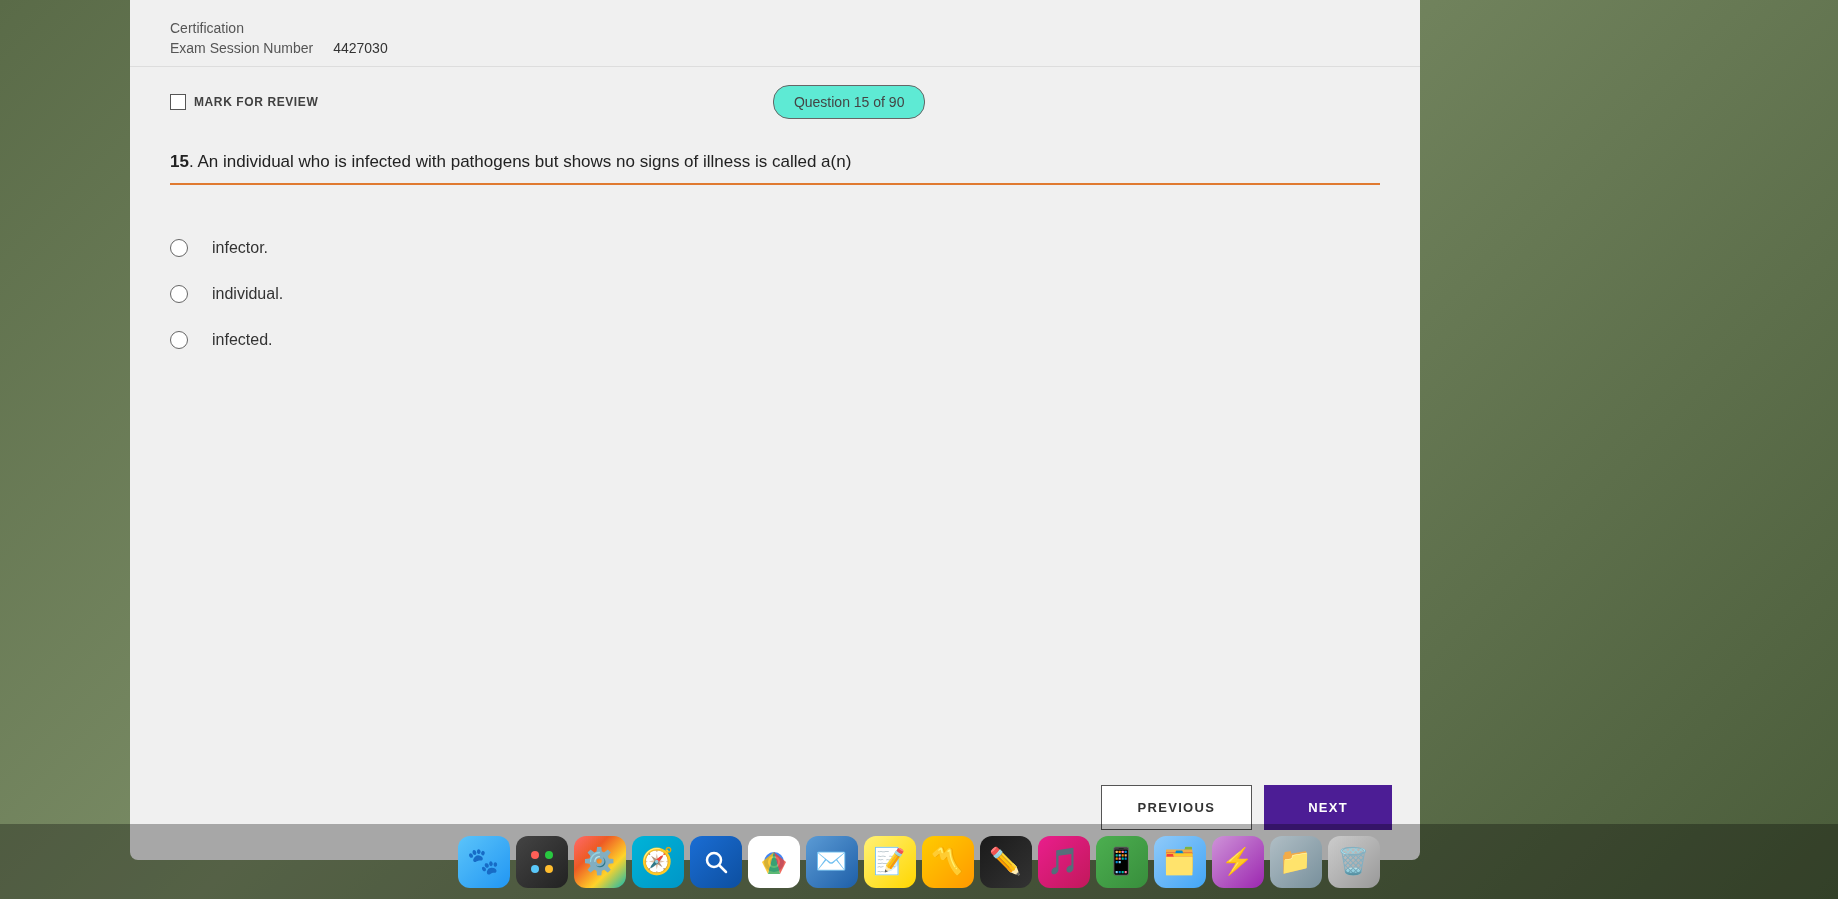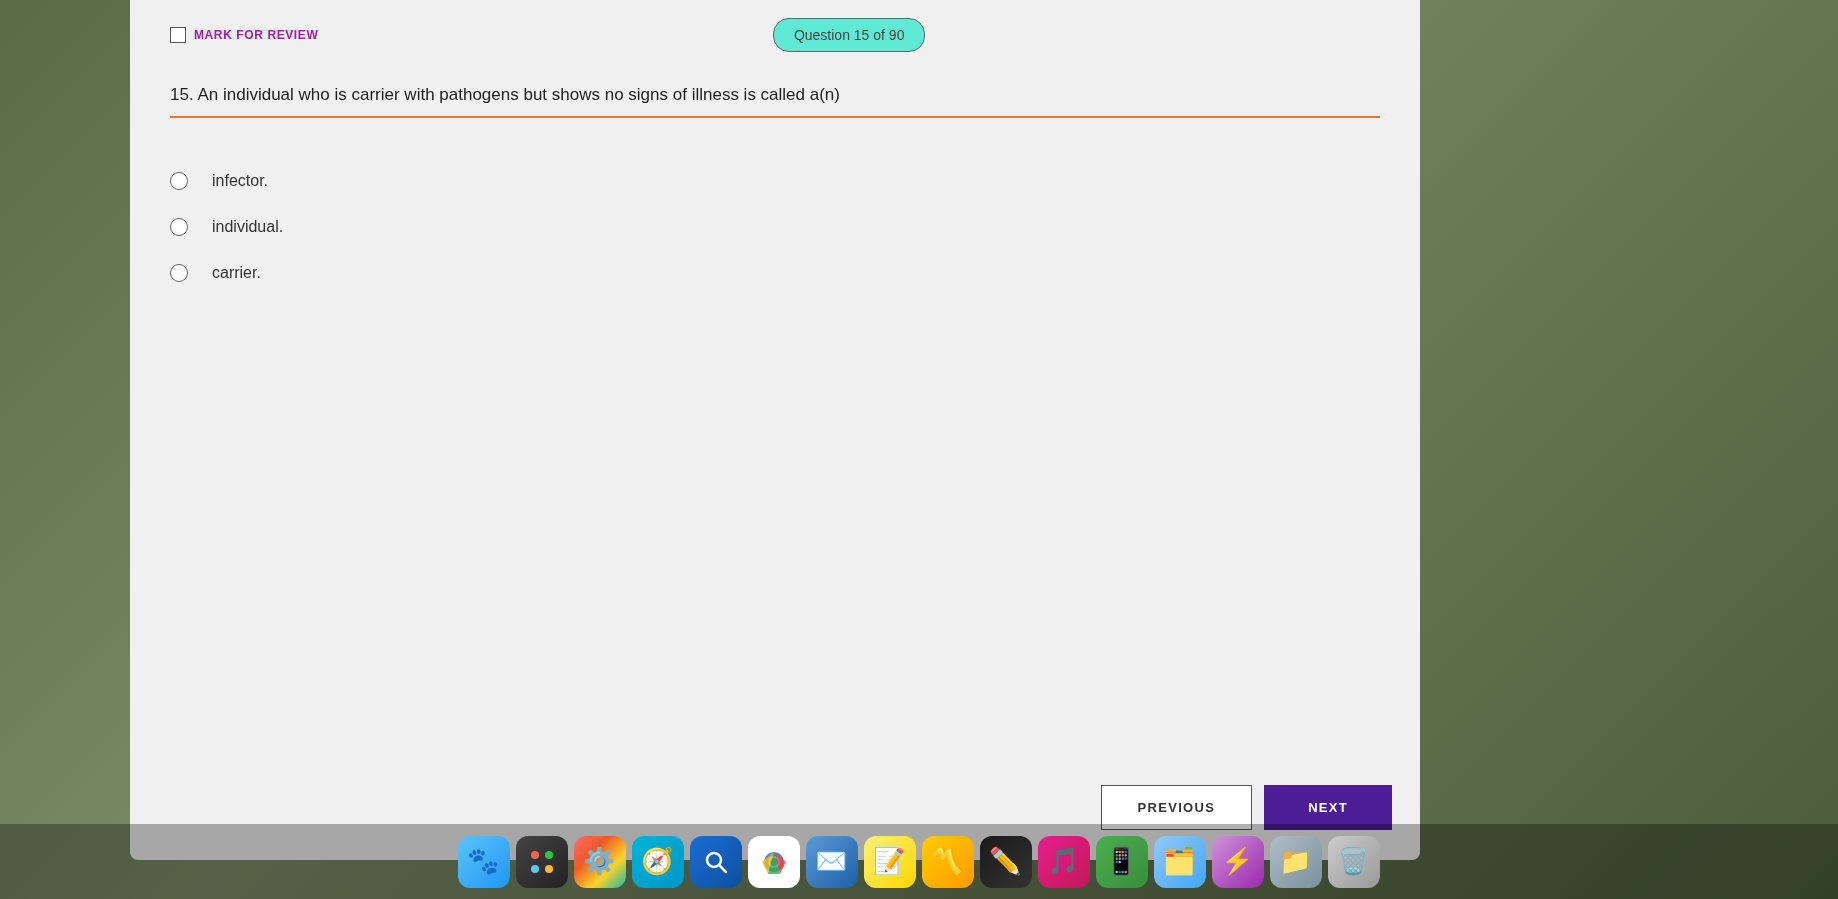--- a/index.html
+++ b/index.html
@@ -67,21 +67,21 @@
       padding: 18px 40px 10px 40px;
     }
 
     .mark-for-review {
       display: flex;
       align-items: center;
       gap: 8px;
       font-size: 12px;
       font-weight: 600;
       letter-spacing: 0.05em;
-      color: #a21caf;
+      color: #404040;
       text-transform: uppercase;
     }
 
     .mark-checkbox {
       width: 16px;
       height: 16px;
       border: 1.5px solid #555;
       background: white;
       display: inline-block;
       cursor: pointer;
@@ -108,21 +108,21 @@
       margin-bottom: 20px;
     }
 
     .question-text {
       font-size: 17px;
       color: #222;
       line-height: 1.5;
     }
 
     .question-number {
-      font-weight: 400;
+      font-weight: 700;
       margin-top: 28px;
     }
 
     .options-area {
       padding: 10px 40px;
     }
 
     .option-item {
       display: flex;
       align-items: center;
@@ -209,51 +209,58 @@
     .dock-mail { background: linear-gradient(135deg, #5b9bd5, #1e5fa8); }
     .dock-notes { background: linear-gradient(135deg, #fff176, #ffd600); }
   </style>
 </head>
 <body>
 
 <div class="background-overlay"></div>
 
 <div class="exam-window">
 
+  <div class="header-area">
+    <div class="cert-label">Certification</div>
+    <div class="exam-session-row">
+      <span class="exam-session-label">Exam Session Number</span>
+      <span class="exam-session-number">4427030</span>
+    </div>
+  </div>
 
   <div class="question-nav-area">
     <div class="mark-for-review">
       <span class="mark-checkbox"></span>
       <span>Mark for Review</span>
     </div>
     <div class="spacer"></div>
     <div class="question-counter-badge">Question 15 of 90</div>
     <div class="spacer"></div>
   </div>
 
   <div class="question-text-area">
     <div class="question-underline">
       <span class="question-text">
-        <span class="question-number">15</span><span>. An individual who is carrier with pathogens but shows no signs of illness is called a(n)</span>
+        <span class="question-number">15</span><span>. An individual who is infected with pathogens but shows no signs of illness is called a(n)</span>
       </span>
     </div>
   </div>
 
   <div class="options-area">
     <div class="option-item">
       <span class="radio-circle"></span>
       <span>infector.</span>
     </div>
     <div class="option-item">
       <span class="radio-circle"></span>
       <span>individual.</span>
     </div>
     <div class="option-item">
       <span class="radio-circle"></span>
-      <span>carrier.</span>
+      <span>infected.</span>
     </div>
   </div>
 
   <div class="navigation-bar">
     <button class="btn-previous">PREVIOUS</button>
     <button class="btn-next">NEXT</button>
   </div>
 
 </div>
 

